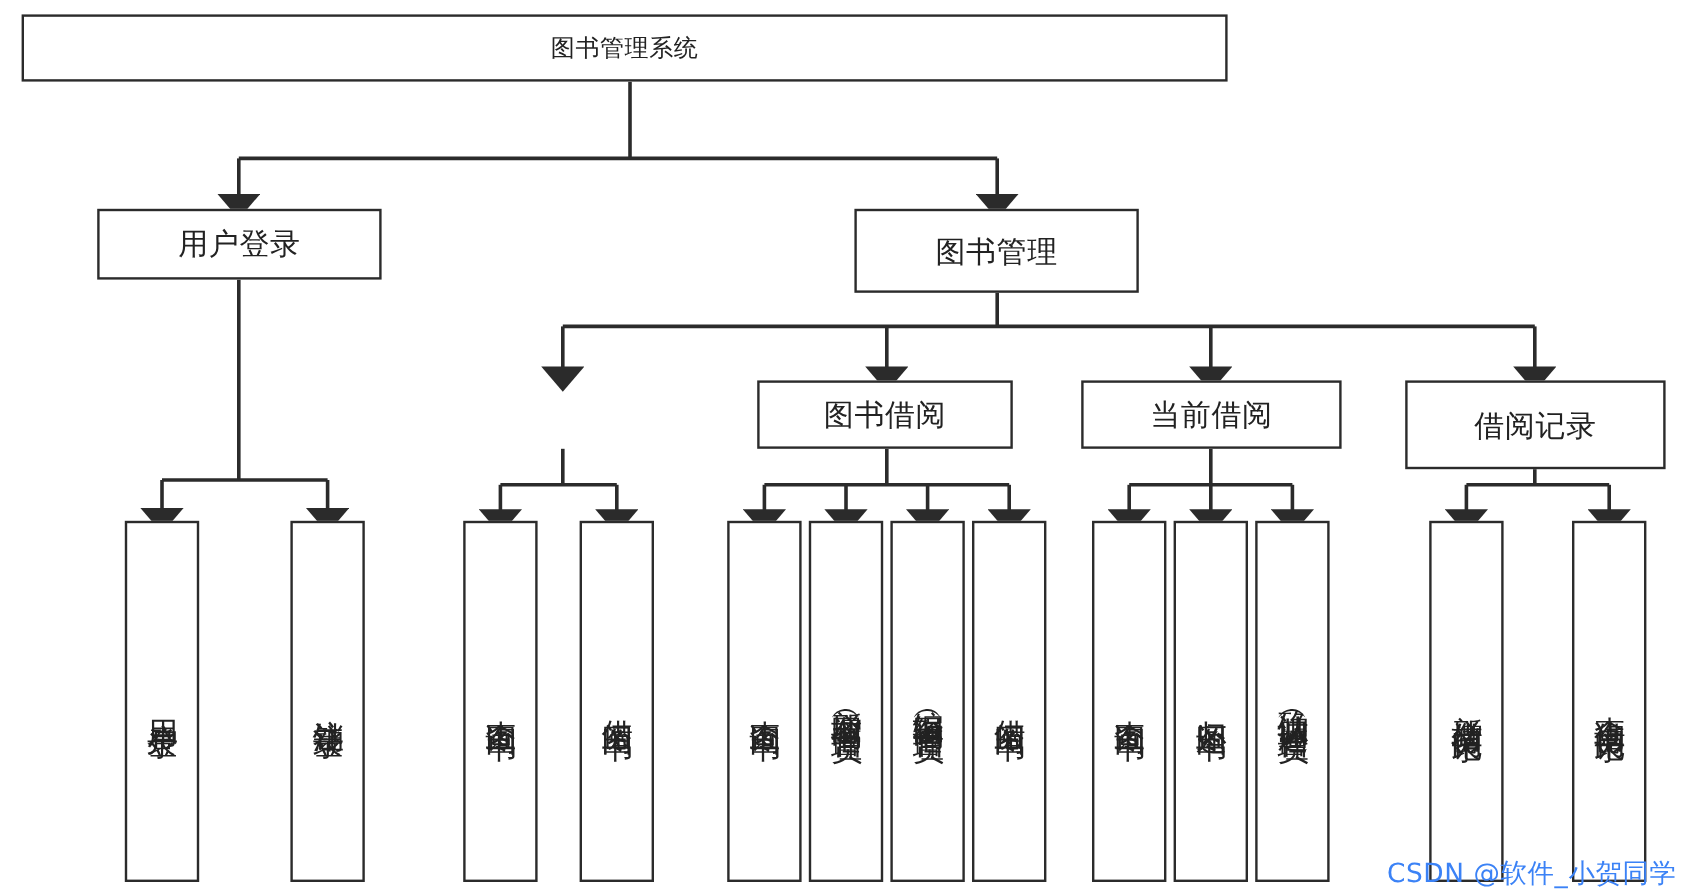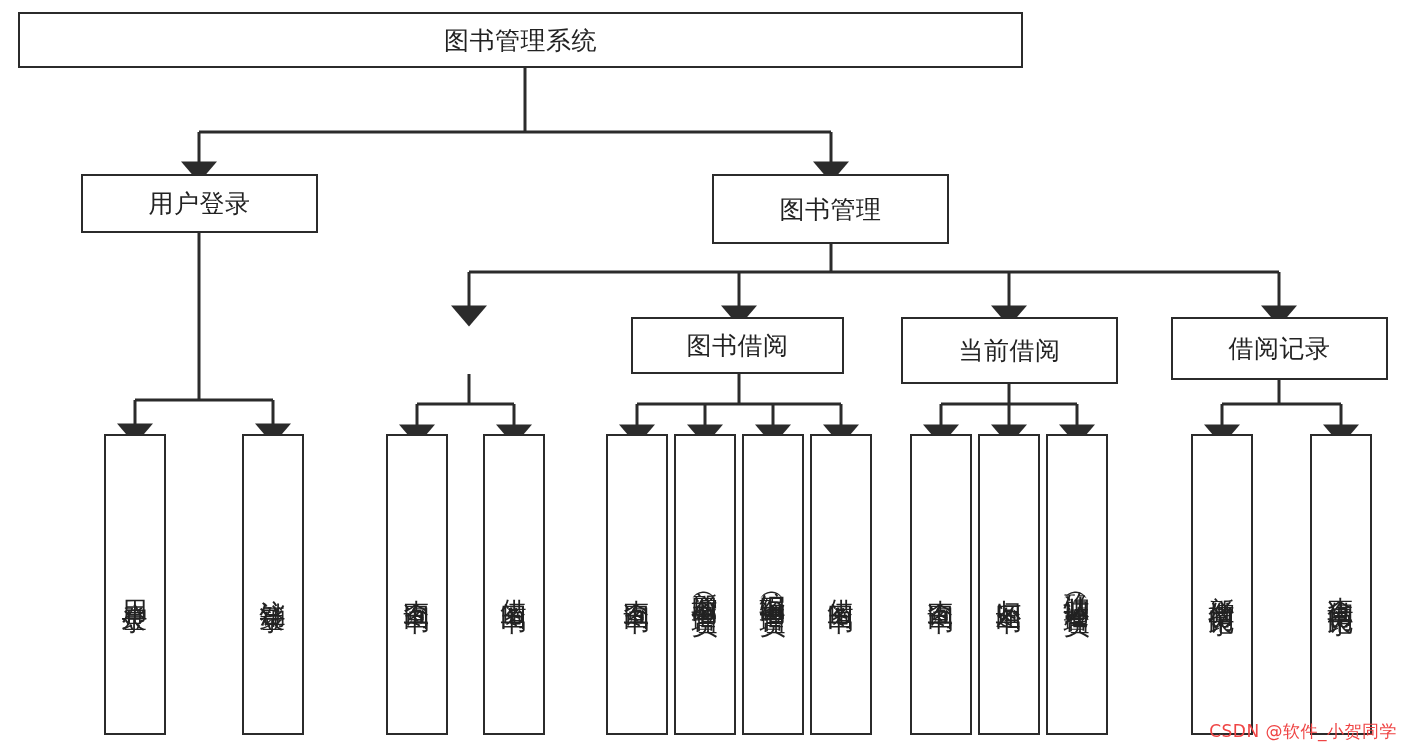--- a/index.html
+++ b/index.html
@@ -36,42 +36,42 @@
     text-align:center;
     line-height:1.0;
     white-space:nowrap;
   }
   
   .node.h .lbl{
     font-size:25px;
     letter-spacing:0.5px;
   }
   .node.root .lbl{
-    font-size:25px;
+    font-size:20px;
   }
   
   .node.v{
     align-items:center;
     justify-content:center;
   }
   .node.v .lbl{
     writing-mode:vertical-rl;
     text-orientation:upright;
     font-size:26px;
     line-height:1.08;
     letter-spacing:3px;
     white-space:normal;
     max-height:290px;
   }
   .watermark{
     position:absolute;
     right:8px;
     bottom:4px;
-    font-size:17px;
-    color:#ef4444;
+    font-size:22px;
+    color:#3b82f6;
     letter-spacing:0.5px;
     white-space:nowrap;
     font-family:"DejaVu Sans","Liberation Sans",sans-serif;
   }
 </style>
 </head>
 <body>
 
 <div id="canvas">
 
@@ -135,25 +135,25 @@
 
   <div class="node h" style="left:712px; top:174px; width:237px; height:70px;">
     <span class="lbl">图书管理</span>
   </div>
 
 
   <div class="node h" style="left:631px; top:317px; width:213px; height:57px;">
     <span class="lbl">图书借阅</span>
   </div>
 
-  <div class="node h" style="left:901px; top:317px; width:217px; height:67px;">
+  <div class="node h" style="left:901px; top:317px; width:217px; height:57px;">
     <span class="lbl">当前借阅</span>
   </div>
 
-  <div class="node h" style="left:1171px; top:317px; width:217px; height:63px;">
+  <div class="node h" style="left:1171px; top:317px; width:217px; height:74px;">
     <span class="lbl">借阅记录</span>
   </div>
 
   <div class="node v" style="left:104px; top:434px; width:62px; height:301px;">
     <span class="lbl">用户登录</span>
   </div>
   <div class="node v" style="left:242px; top:434px; width:62px; height:301px;">
     <span class="lbl">注销登录</span>
   </div>
 

